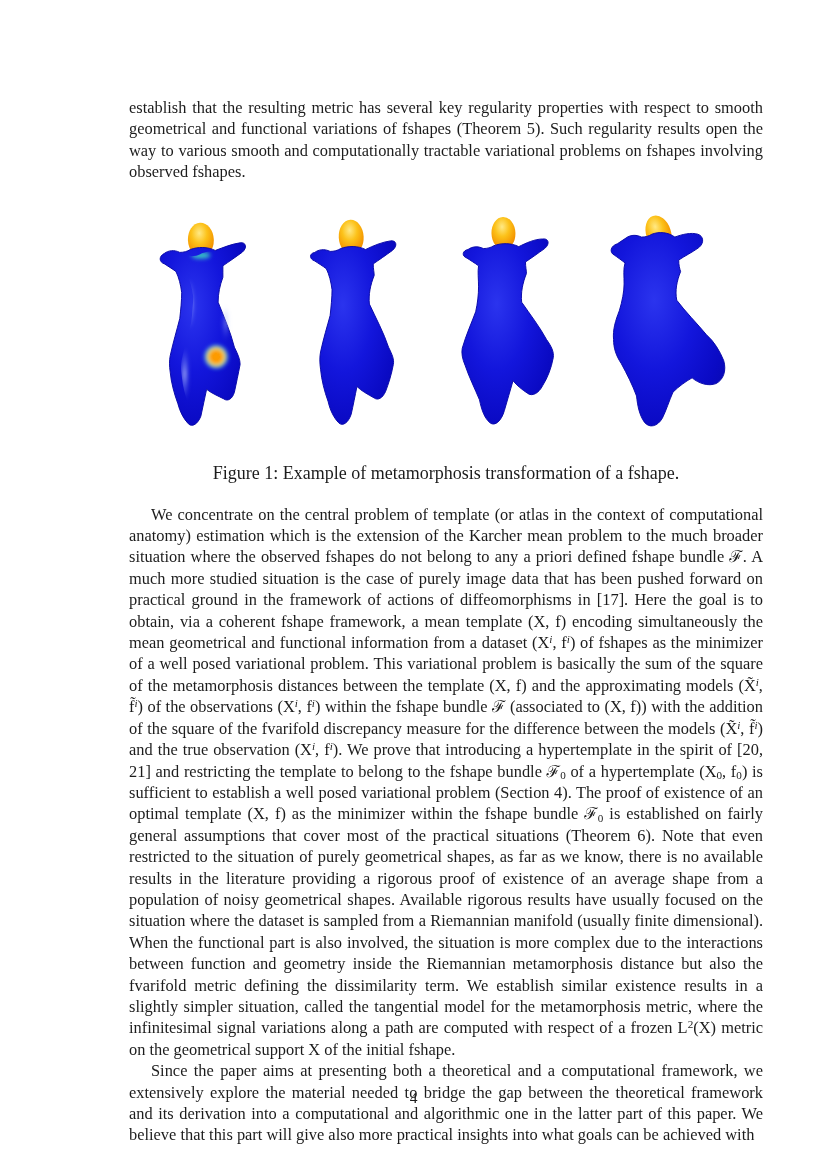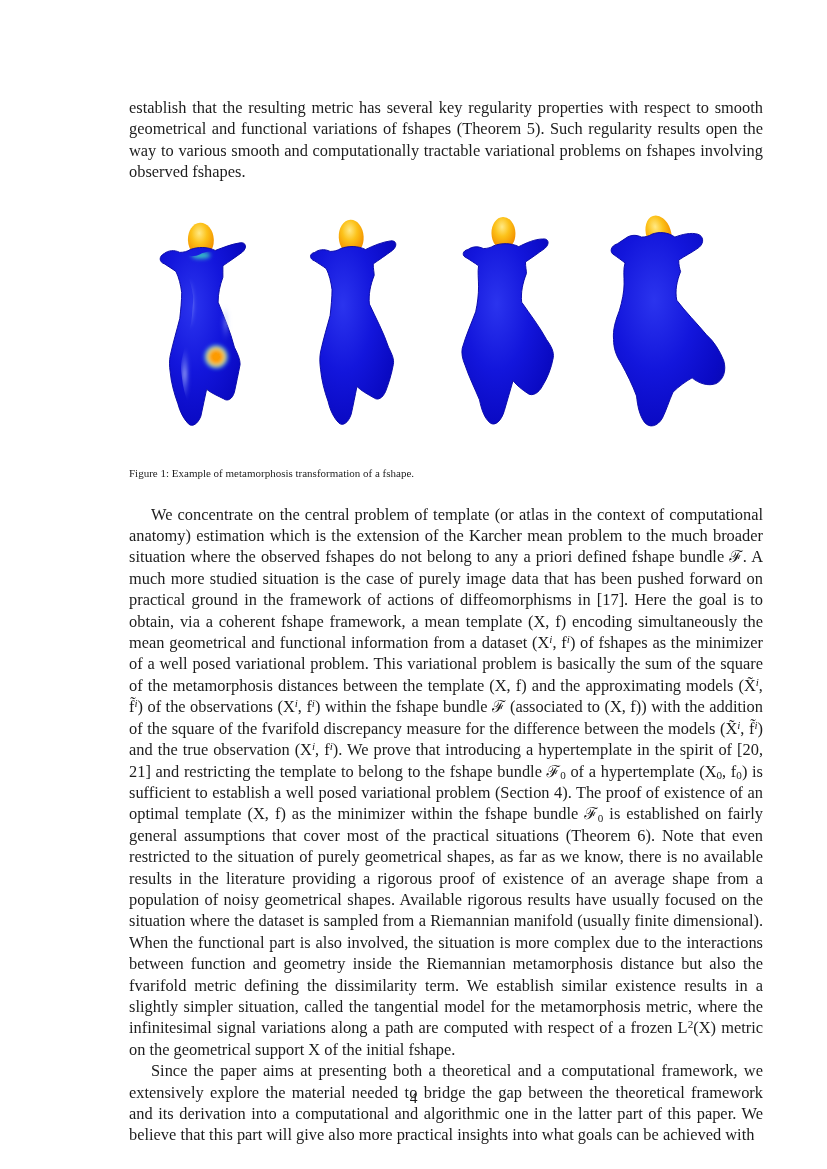--- a/index.html
+++ b/index.html
@@ -8,21 +8,21 @@
   .col{position:absolute;left:97px;top:97px;width:634px;margin-left:32px;}
   p.para{margin:0;font-size:16.4px;line-height:21.4px;text-align:justify;}
   p.indent{text-indent:22px;}
   .r-i{}
   .r-cal{font-family:"DejaVu Serif",serif;}
   .r-sup{font-size:68%;position:relative;top:-0.45em;font-style:italic;line-height:0;}
   .r-supr{font-size:68%;position:relative;top:-0.45em;line-height:0;}
   .r-sub{font-size:68%;position:relative;top:0.25em;line-height:0;}
   .fig{margin-top:26px;margin-bottom:20px;text-align:center;}
   .fig svg{display:inline-block;}
-  .caption{margin-top:10px;font-size:11px;line-height:21px;text-align:left;}
+  .caption{margin-top:10px;font-size:18px;line-height:21px;text-align:center;}
   .pagenum{position:absolute;left:0;width:827px;top:1089px;text-align:center;
            font-size:15.5px;color:#1c1c1c;}
 </style>
 </head>
 <body>
 
 <div class="sheet">
   <div class="col">
 
     <p class="para"><span>establish that the resulting metric has several key regularity properties with respect to smooth geometrical and functional variations of fshapes (Theorem 5). Such regularity results open the way to various smooth and computationally tractable variational problems on fshapes involving observed fshapes.</span></p>

